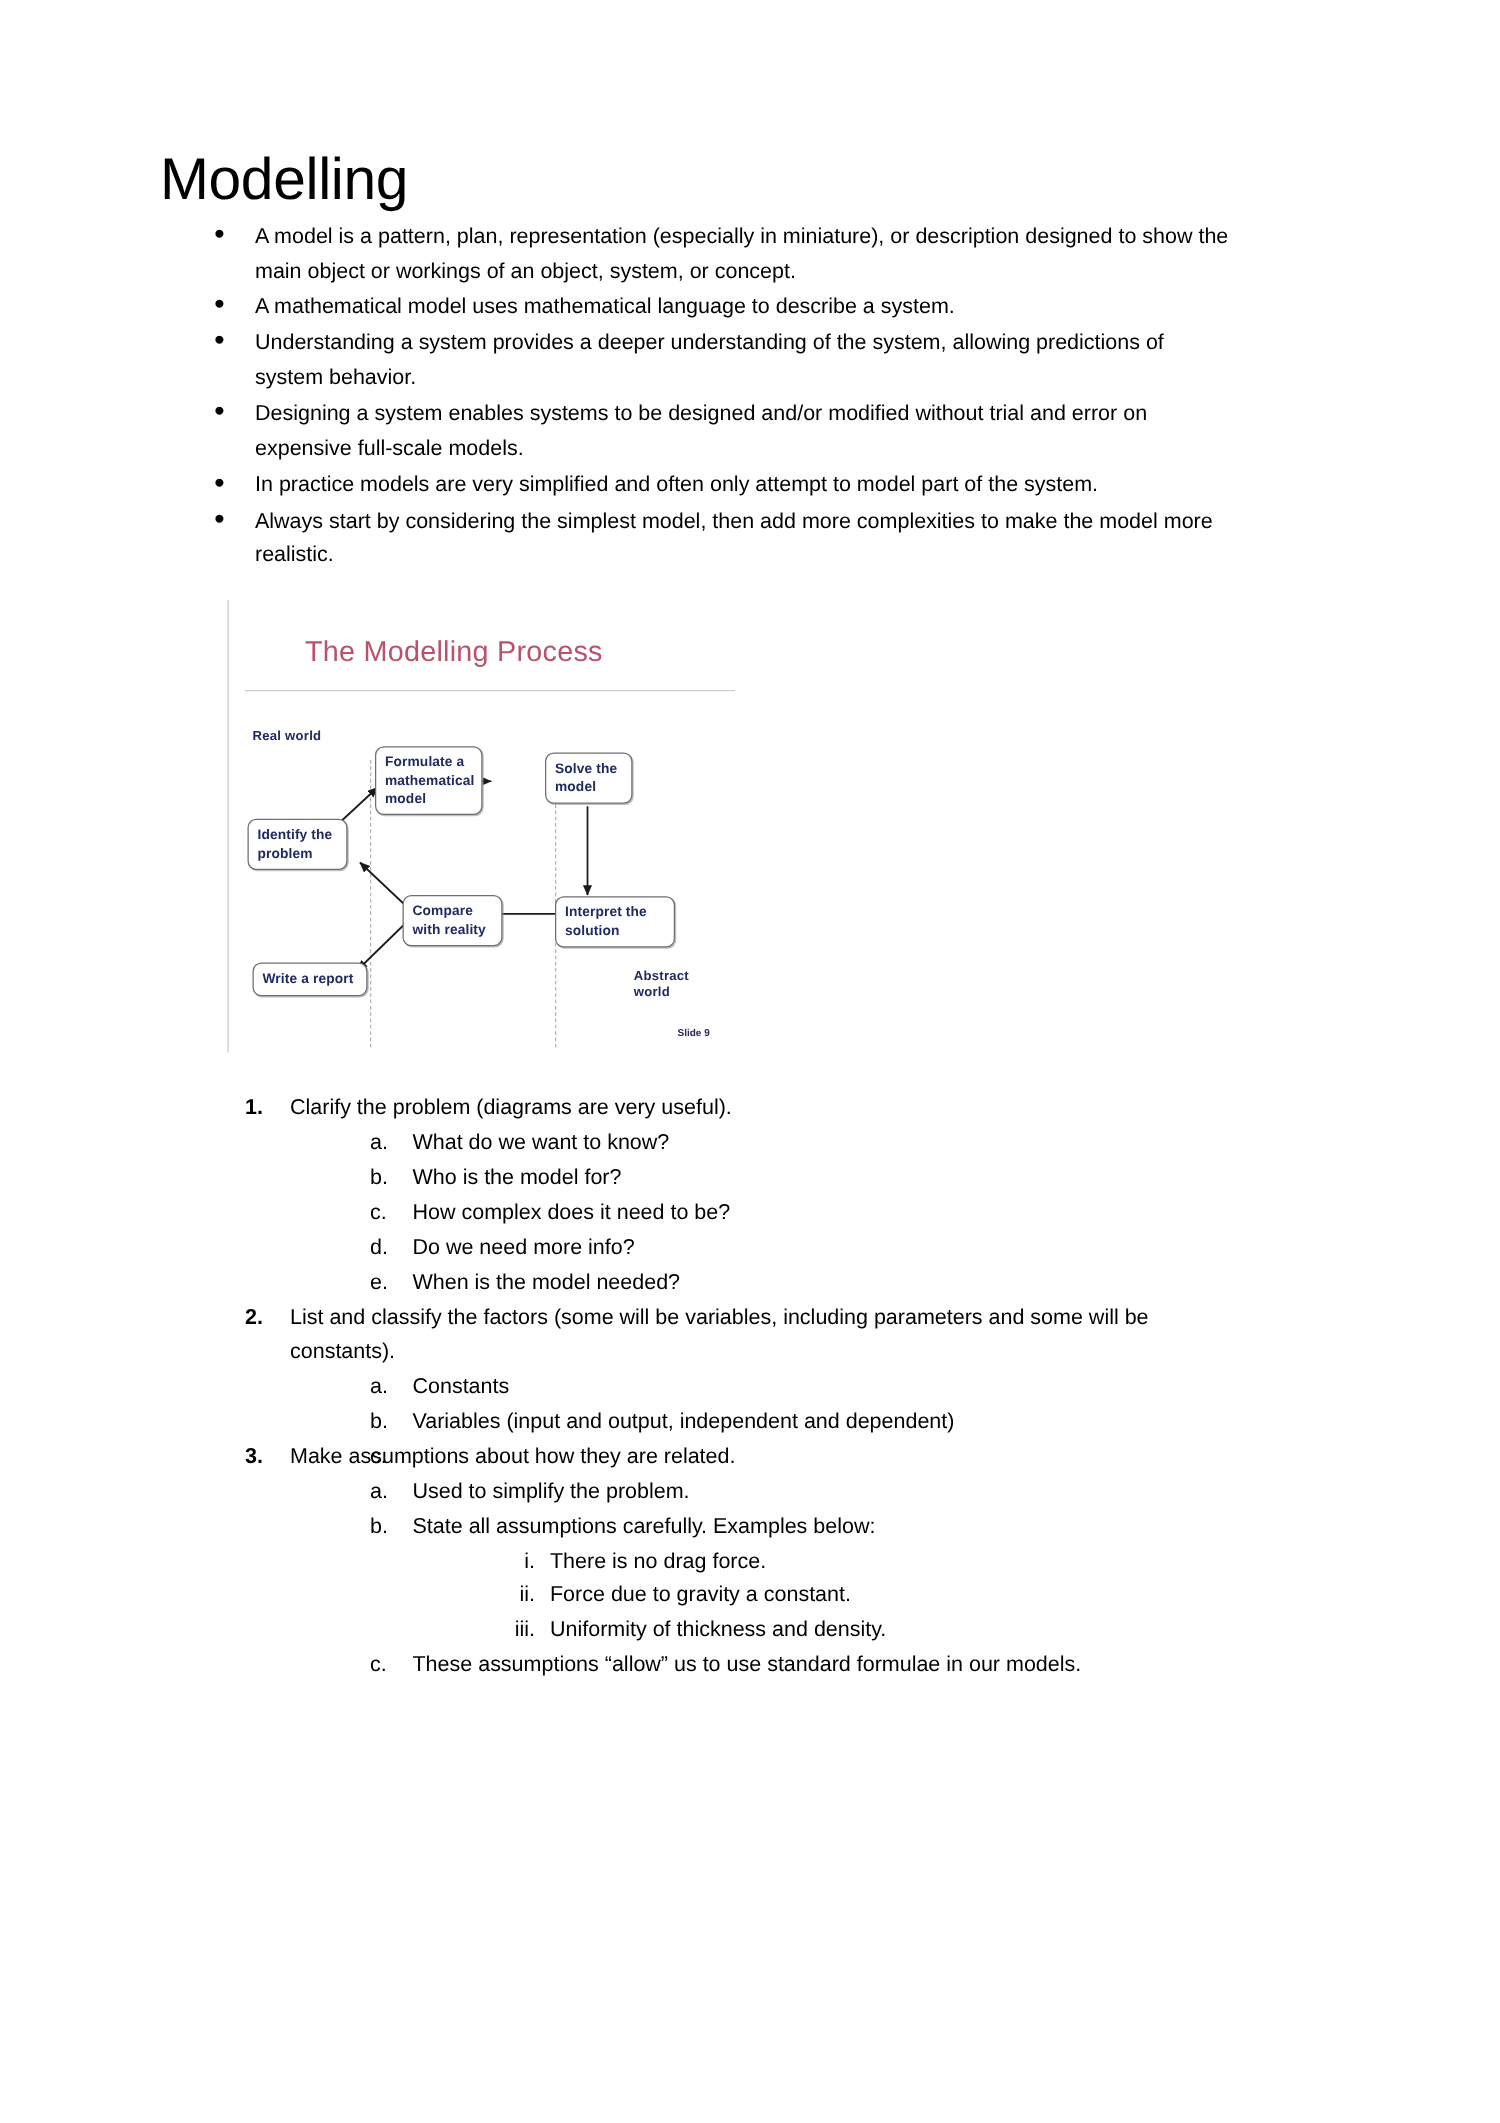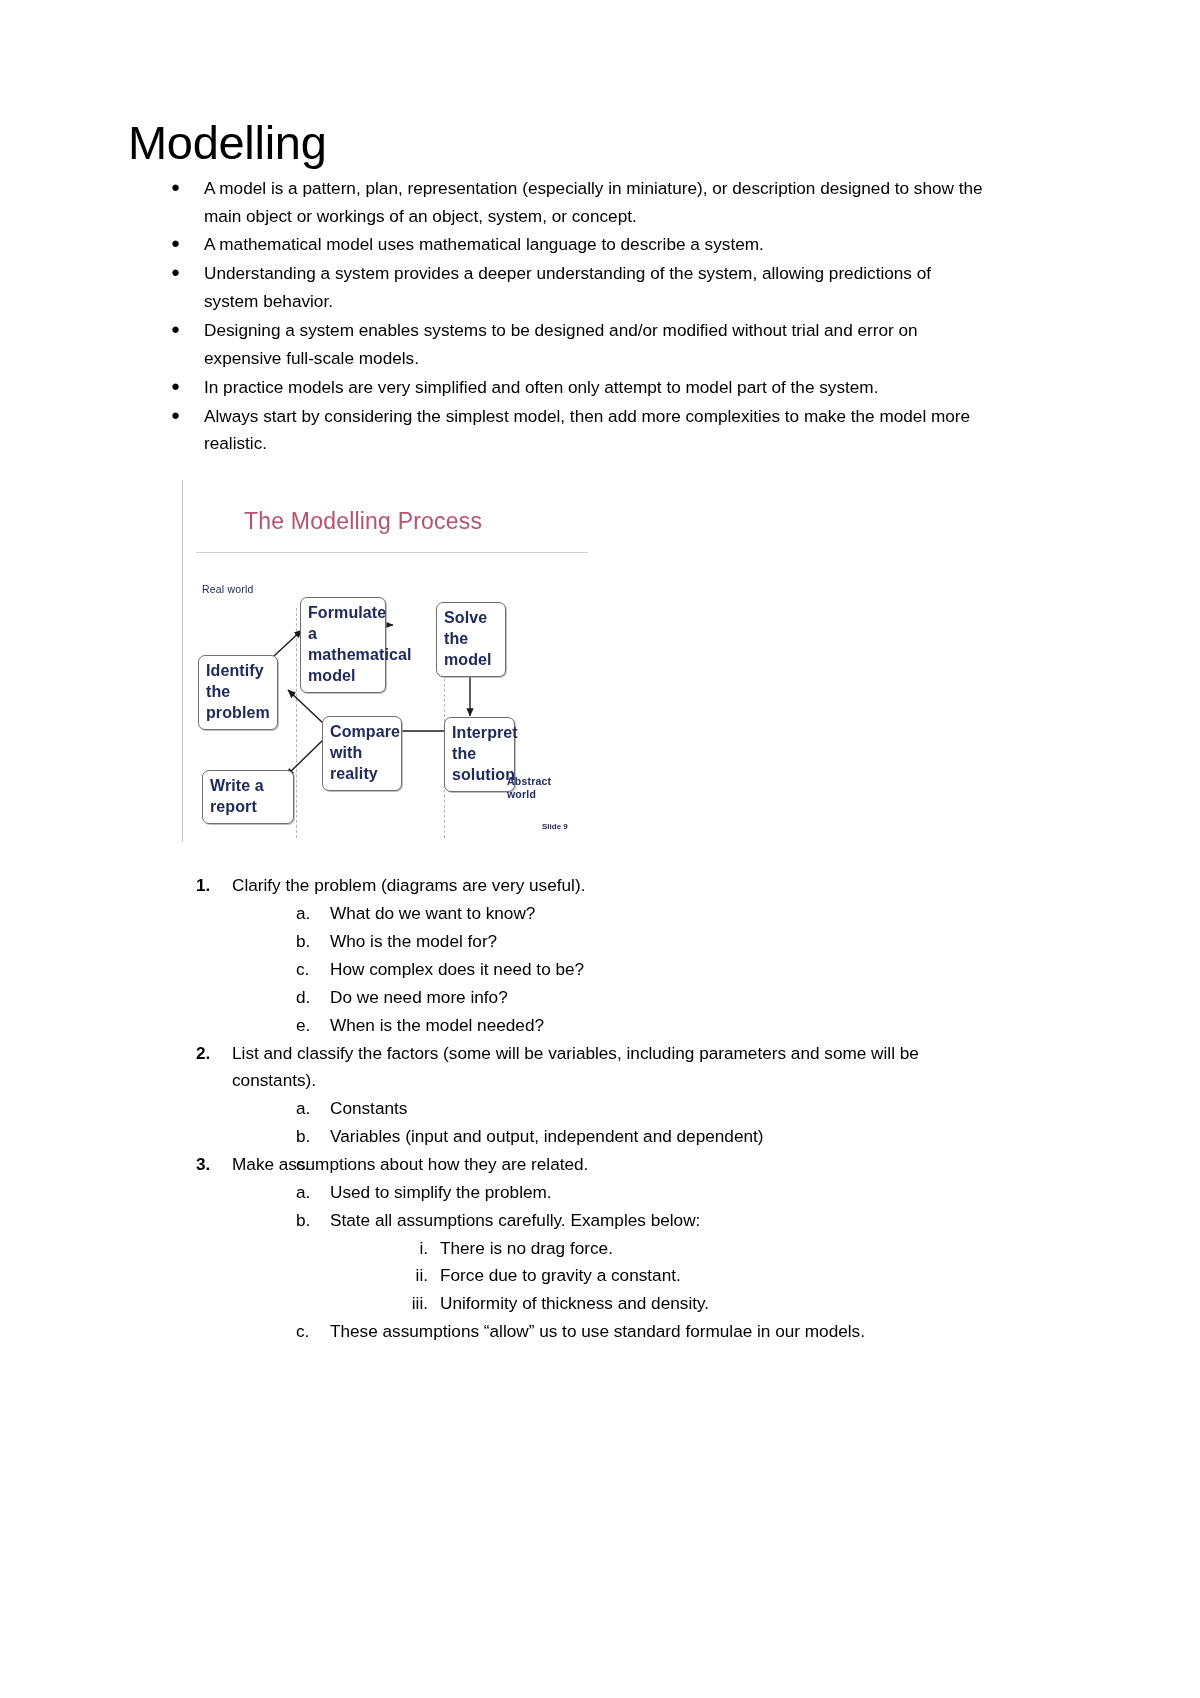--- a/index.html
+++ b/index.html
@@ -84,21 +84,21 @@
     top: 72px;
     width: 392px;
     height: 1px;
     background: #cfcfcf;
   }
   .lbl-real-world {
     position: absolute;
     left: 20px;
     top: 103px;
     font-size: 10.5px;
-    font-weight: normal;
+    font-weight: bold;
     color: #1f2a60;
     letter-spacing: 0.2px;
   }
   .lbl-abstract {
     position: absolute;
     left: 325px;
     top: 295px;
     font-size: 10.5px;
     font-weight: bold;
     color: #1f2a60;
@@ -117,21 +117,21 @@
     position: absolute;
     border-left: 1px dashed #b5b5b5;
     width: 0;
   }
   .node {
     position: absolute;
     box-sizing: border-box;
     border: 1px solid #6f6f6f;
     border-radius: 7px;
     background: #ffffff;
-    font-size: 16px;
+    font-size: 11px;
     font-weight: bold;
     color: #1f2a60;
     line-height: 1.3;
     padding: 5px 7px;
     letter-spacing: 0.1px;
     box-shadow: 1px 1px 0 rgba(140,140,140,0.55);
   }
   .fig-svg {
     position: absolute;
     left: 0;
@@ -274,21 +274,21 @@
 
       <div class="node" style="left:16px; top:175px; width:80px;">
         <span>Identify the<br>problem</span>
       </div>
       <div class="node" style="left:118px; top:117px; width:86px;">
         <span>Formulate a<br>mathematical<br>model</span>
       </div>
       <div class="node" style="left:254px; top:122px; width:70px;">
         <span>Solve the<br>model</span>
       </div>
-      <div class="node" style="left:262px; top:237px; width:71px;">
+      <div class="node" style="left:262px; top:237px; width:96px;">
         <span>Interpret the<br>solution</span>
       </div>
       <div class="node" style="left:140px; top:236px; width:80px;">
         <span>Compare<br>with reality</span>
       </div>
       <div class="node" style="left:20px; top:290px; width:92px;">
         <span>Write a report</span>
       </div>
 
       <div class="lbl-abstract">Abstract<br>world</div>

